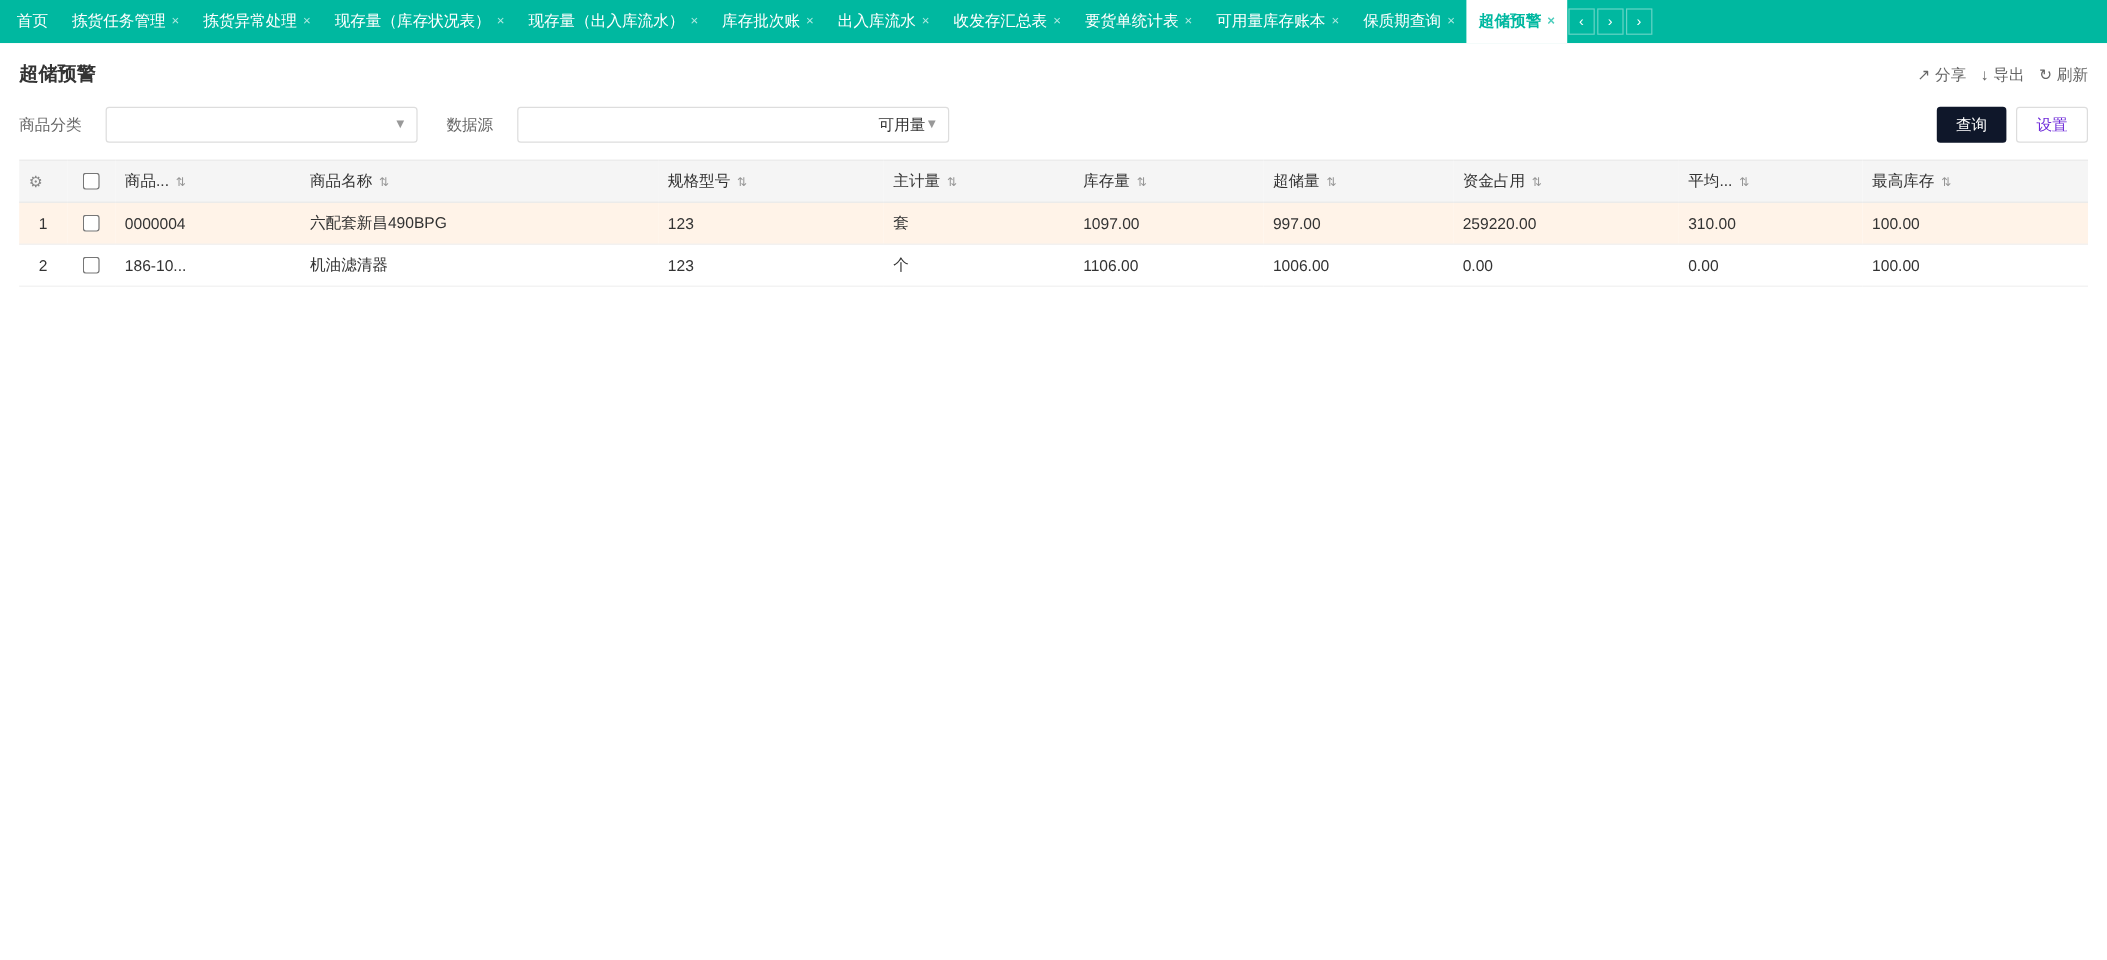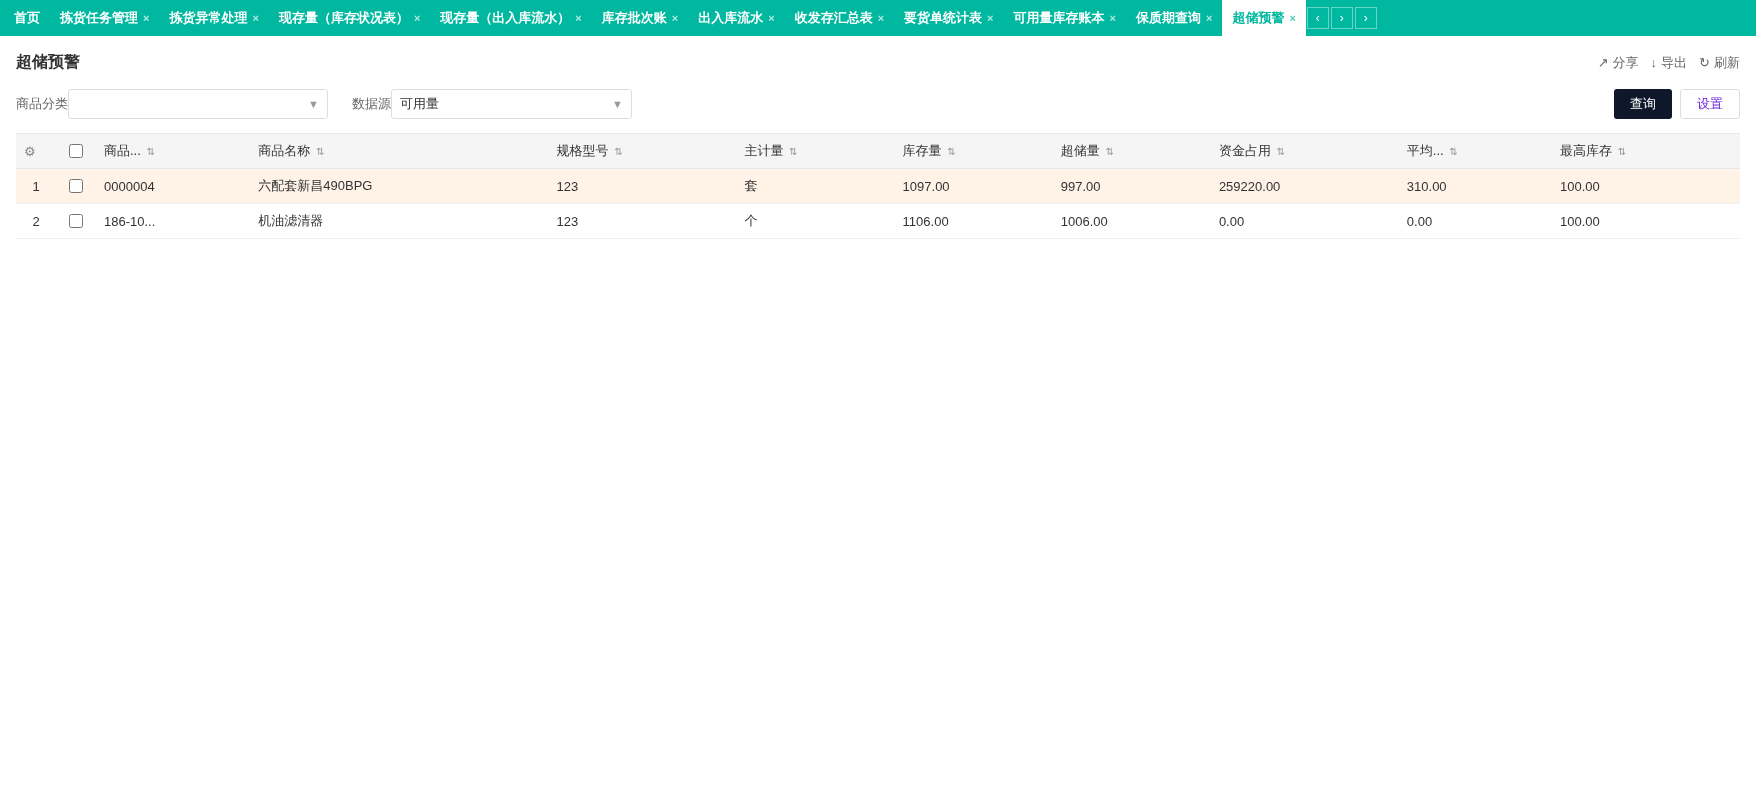--- a/index.html
+++ b/index.html
@@ -17,21 +17,20 @@
     .nav-item {
       color: #fff;
       padding: 0 10px;
       height: 36px;
       display: flex;
       align-items: center;
       cursor: pointer;
       white-space: nowrap;
       font-size: 13px;
       position: relative;
-      font-weight: bold;
     }
     .nav-item.active { background: #fff; color: #00b8a0; font-weight: bold; }
     .nav-item .close-x {
       margin-left: 5px;
       font-size: 11px;
       color: inherit;
       opacity: 0.7;
     }
     .nav-item.active .close-x { color: #00b8a0; }
     .nav-arrow {
@@ -85,40 +84,40 @@
     
     .filter-row {
       display: flex;
       align-items: center;
       gap: 24px;
       margin-bottom: 14px;
     }
     .filter-item {
       display: flex;
       align-items: center;
-      gap: 0;
+      gap: 20px;
     }
     .filter-label {
       color: #666;
       white-space: nowrap;
     }
     .filter-select {
       width: 260px;
       height: 30px;
       border: 1px solid #ddd;
       border-radius: 3px;
       padding: 0 8px;
       display: flex;
       align-items: center;
       justify-content: space-between;
       cursor: pointer;
       background: #fff;
       color: #333;
     }
-    .filter-select.wide { width: 241px; }
+    .filter-select.wide { width: 360px; text-align: right; }
     .filter-select-value { color: #999; flex: 1; }
     .filter-select-value.has-value { color: #333; }
     .chevron-down { color: #999; font-size: 11px; }
 
     .action-btn-primary {
       background: #0f172a;
       color: #fff;
       border: none;
       padding: 6px 16px;
       border-radius: 3px;

